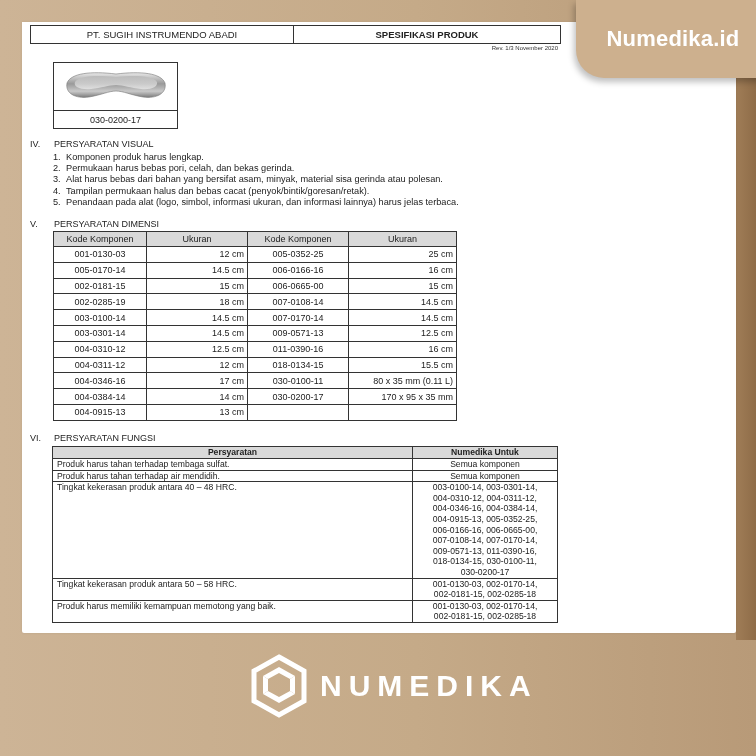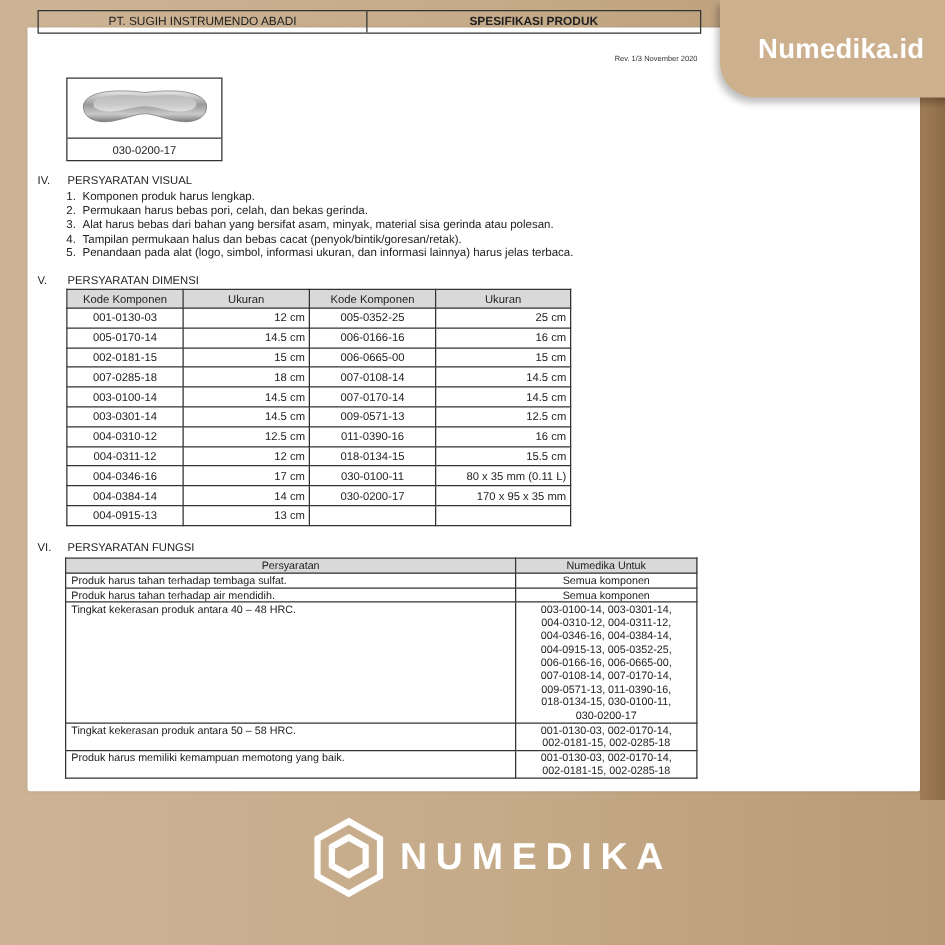--- a/index.html
+++ b/index.html
@@ -26,21 +26,21 @@
     border-radius: 0 0 0 28px;
     box-shadow: -2px 4px 6px rgba(0,0,0,0.25);
     display: flex; align-items: center; justify-content: center;
     z-index: 5;
   }
   .tab-badge span {
     color: #fff; font-weight: bold; font-size: 22px; letter-spacing: 0.2px;
     margin-left: 6px;
   }
   .header-table {
-    position: absolute; left: 30px; top: 8px; width: 531px; height: 19px;
+    position: absolute; left: 30px; top: 25px; width: 531px; height: 19px;
     border: 1px solid #333; display: flex;
     font-size: 9.5px; font-weight: bold; color: #222;
   }
   .header-table .cell-left { width: 263px; border-right: 1px solid #333; display: flex; align-items: center; justify-content: center; font-weight: normal; }
   .header-table .cell-right { flex: 1; display: flex; align-items: center; justify-content: center; }
   .rev {
     position: absolute; left: 380px; top: 45px; width: 178px; text-align: right;
     font-size: 6px; color: #333;
   }
   .product-box {
@@ -70,21 +70,21 @@
   .dim-table th, .dim-table td { border: 1px solid #333; height: 15.8px; padding: 0 3px; }
   .dim-table th { background: #d9d9d9; font-weight: normal; height: 15px; }
   .dim-table td.code { text-align: center; }
   .dim-table td.size { text-align: right; }
   .dim-table .c1 { width: 93px; } .dim-table .c2 { width: 101px; } .dim-table .c3 { width: 101px; } .dim-table .c4 { width: 108px; }
   .fn-table {
     position: absolute; left: 52px; top: 446px; width: 506px;
     font-size: 8.6px; color: #222;
   }
   .fn-table th, .fn-table td { border: 1px solid #333; padding: 0 4px; line-height: 10.6px; vertical-align: top; }
-  .fn-table th { background: #d9d9d9; font-weight: normal; text-align: center; height: 12px; }
+  .fn-table th { background: #d9d9d9; font-weight: bold; text-align: center; height: 12px; }
   .fn-table td.req { text-align: left; }
   .fn-table td.app { text-align: center; width: 145px; }
   .footer-logo {
     position: absolute; left: 246px; top: 653px; display: flex; align-items: center;
   }
   .logo-mark { width: 66px; height: 66px; }
   .logo-text { margin-left: 8px; color: #fff; }
   .logo-name { font-size: 30px; font-weight: bold; letter-spacing: 7px; line-height: 32px; }
   .logo-tag { font-size: 16px; font-weight: bold; line-height: 20px; letter-spacing: 0.1px; }
 </style>
@@ -163,21 +163,21 @@
         <td class="code">006-0166-16</td>
         <td class="size">16 cm</td>
       </tr>
       <tr>
         <td class="code">002-0181-15</td>
         <td class="size">15 cm</td>
         <td class="code">006-0665-00</td>
         <td class="size">15 cm</td>
       </tr>
       <tr>
-        <td class="code">007-0285-18</td>
+        <td class="code">002-0285-19</td>
         <td class="size">18 cm</td>
         <td class="code">007-0108-14</td>
         <td class="size">14.5 cm</td>
       </tr>
       <tr>
         <td class="code">003-0100-14</td>
         <td class="size">14.5 cm</td>
         <td class="code">007-0170-14</td>
         <td class="size">14.5 cm</td>
       </tr>

